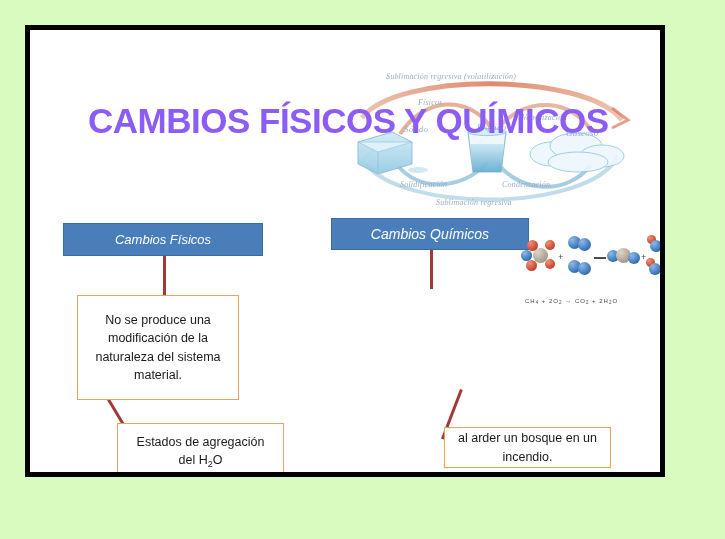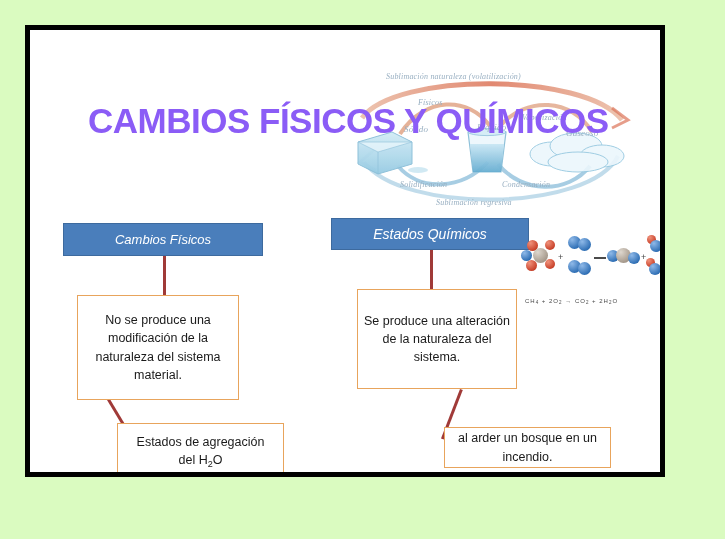--- a/index.html
+++ b/index.html
@@ -272,21 +272,21 @@
         </g>
 
         <g opacity="0.9" fill="#e9f5fb" stroke="#8cc3dd" stroke-width="1">
           <ellipse cx="212" cy="84" rx="22" ry="12"></ellipse>
           <ellipse cx="236" cy="76" rx="26" ry="13"></ellipse>
           <ellipse cx="262" cy="86" rx="22" ry="11"></ellipse>
           <ellipse cx="238" cy="92" rx="30" ry="10"></ellipse>
         </g>
       </svg>
 
-      <div class="ill-label lbl-sublim-prog">Sublimación naturaleza (volatilización)</div>
+      <div class="ill-label lbl-sublim-prog">Sublimación regresiva (volatilización)</div>
       <div class="ill-label lbl-fusion">Físicos</div>
       <div class="ill-label lbl-vapor">Vaporización</div>
       <div class="ill-label lbl-solido">Sólido</div>
       <div class="ill-label lbl-liquido">Líquido</div>
       <div class="ill-label lbl-gaseoso">Gaseoso</div>
       <div class="ill-label lbl-solidif">Solidificación</div>
       <div class="ill-label lbl-condens">Condensación</div>
       <div class="ill-label lbl-sublim-reg">Sublimación regresiva</div>
     </div>
 
@@ -306,26 +306,23 @@
     </div>
 
     <div class="orange-box" id="box-estados">
       <span>
         <span>Estados de agregación</span><br>
         <span>del H</span><sub>2</sub><span>O</span>
       </span>
     </div>
 
     <div class="blue-box" id="box-quimicos">
-      <span>Estados Químicos</span>
-    </div>
-
-    <div class="orange-box" id="box-alteracion">
-      <span>Se produce una alteración de la naturaleza del sistema.</span>
-    </div>
+      <span>Cambios Químicos</span>
+    </div>
+
 
     <div class="orange-box" id="box-incendio">
       <span>al arder un bosque en un incendio.</span>
     </div>
 
     <div id="reaction-illustration">
 
       <div class="mol-atom atom-h" style="left:4px;  top:18px; width:11px; height:11px;"></div>
       <div class="mol-atom atom-o" style="left:10px; top:8px;  width:11px; height:11px;"></div>
       <div class="mol-atom atom-o" style="left:9px;  top:28px; width:11px; height:11px;"></div>

